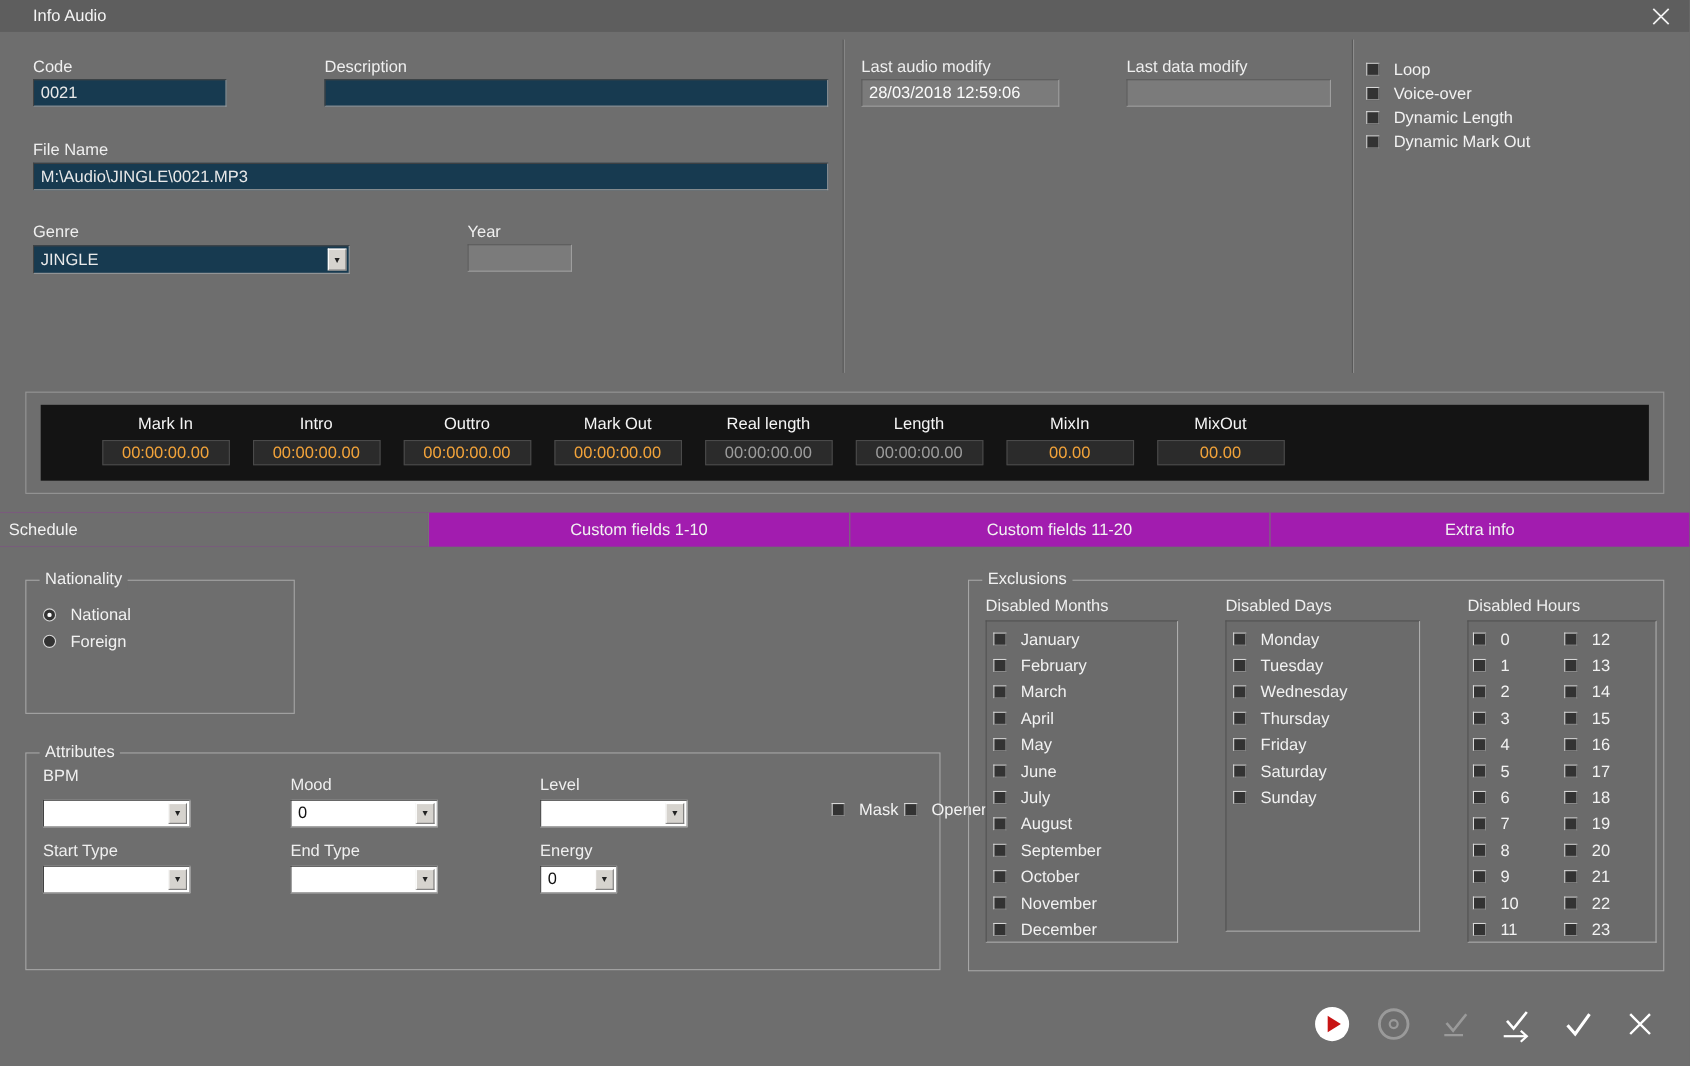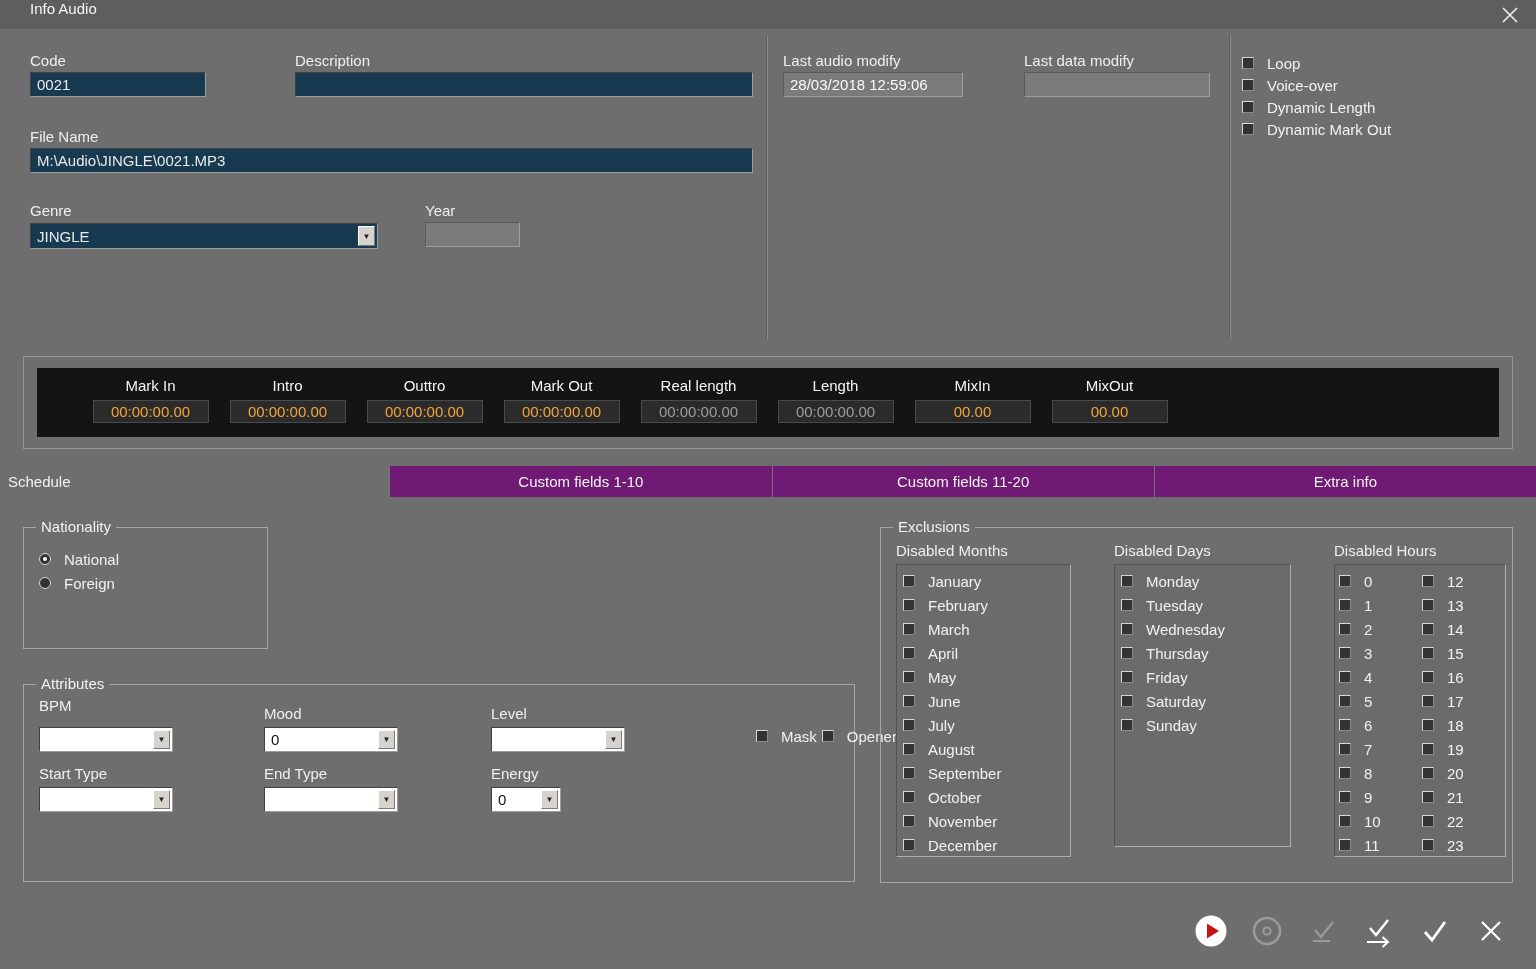--- a/index.html
+++ b/index.html
@@ -4,21 +4,21 @@
 <style>
   * { margin:0; padding:0; box-sizing:border-box; }
   html,body { width:1536px; height:969px; }
   body {
     position:relative; overflow:hidden;
     background:#6e6e6e; color:#f2f2f2;
     font-family:"Liberation Sans", sans-serif; font-size:15px;
   }
   
   .titlebar { position:absolute; left:0; top:0; width:1536px; height:29px;
-    background:#5e5e5e; display:flex; padding-left:30px; }
+    background:#5e5e5e; display:flex; align-items:center; padding-left:30px; }
   .titlebar .title { font-size:15px; color:#f5f5f5; }
   .titlebar-close { position:absolute; right:14px; top:3px; width:24px; height:24px;
     display:flex; align-items:center; justify-content:center; cursor:pointer; }
   
   .vdiv { position:absolute; top:36px; height:303px; width:1px; background:#595959;
     box-shadow:1px 0 0 #8d8d8d; }
   .lbl { position:absolute; color:#efefef; white-space:nowrap; }
   .input { position:absolute; height:25px; padding:2px 6px; font-size:15px;
     font-family:"Liberation Sans", sans-serif; color:#e9e9e9; background:#173a50;
     border:1px solid; border-color:#424242 #9e9e9e #9e9e9e #424242; outline:none; }
@@ -49,21 +49,21 @@
     background:#141414; display:flex; padding-left:45px; overflow:hidden; }
   .tcol { width:137px; flex:0 0 137px; display:flex; flex-direction:column;
     align-items:center; padding-top:9px; }
   .t-label { font-size:15px; color:#f5f5f5; }
   .t-box { margin-top:6px; width:116px; height:23px; background:#2b2b2b;
     border:1px solid #4a4a4a; display:flex; align-items:center; justify-content:center; }
   .tcol.enabled .t-box { color:#f2a33a; }
   .tcol.disabled .t-box { color:#9c9c9c; }
   
   .tabs { position:absolute; left:0; top:466px; width:1536px; height:31px;
-    display:flex; background:#701a75; }
+    display:flex; background:#a21caf; }
   .tab { flex:1; display:flex; align-items:center; justify-content:center;
     color:#f2f2f2; cursor:pointer; }
   .tab + .tab { border-left:1px solid #747474; }
   .tab.active { background:#6e6e6e; justify-content:flex-start; padding-left:8px; border-left:none; }
   
   .groupbox { position:absolute; border:1px solid #a6a6a6; }
   .gb-title { position:absolute; top:-10px; left:12px; background:#6e6e6e;
     padding:0 5px; color:#f2f2f2; }
   .gb-abs { position:absolute; }
   .listbox { position:absolute; background:#6b6b6b; border:1px solid;
@@ -94,21 +94,21 @@
 <span class="lbl" style="left:30px;top:52px">Code</span>
 <input class="input" style="left: 30px; top: 72px; width: 176px;" value="0021">
 
 <span class="lbl" style="left:295px;top:52px">Description</span>
 <input class="input" style="left: 295px; top: 72px; width: 458px;" value="">
 
 <span class="lbl" style="left:30px;top:128px">File Name</span>
 <input class="input" style="left: 30px; top: 148px; width: 723px;" value="M:\Audio\JINGLE\0021.MP3">
 
 <span class="lbl" style="left:30px;top:202px">Genre</span>
-<div class="combo dark" style="left:30px;top:223px;width:348px;height:26px">
+<div class="combo dark" style="left:30px;top:223px;width:288px;height:26px">
   <span class="combo-value">JINGLE</span>
   <span class="arrow-btn">▼</span>
 </div>
 
 <span class="lbl" style="left:425px;top:202px">Year</span>
 <div class="readonly" style="left:425px;top:222px;width:95px"></div>
 
 <span class="lbl" style="left:783px;top:52px">Last audio modify</span>
 <div class="readonly" style="left:783px;top:72px;width:180px">28/03/2018 12:59:06</div>
 

